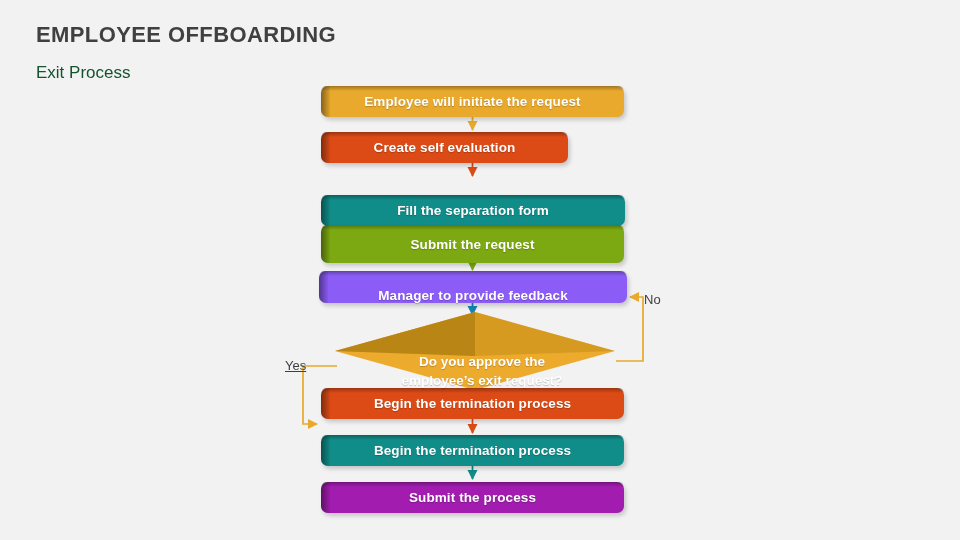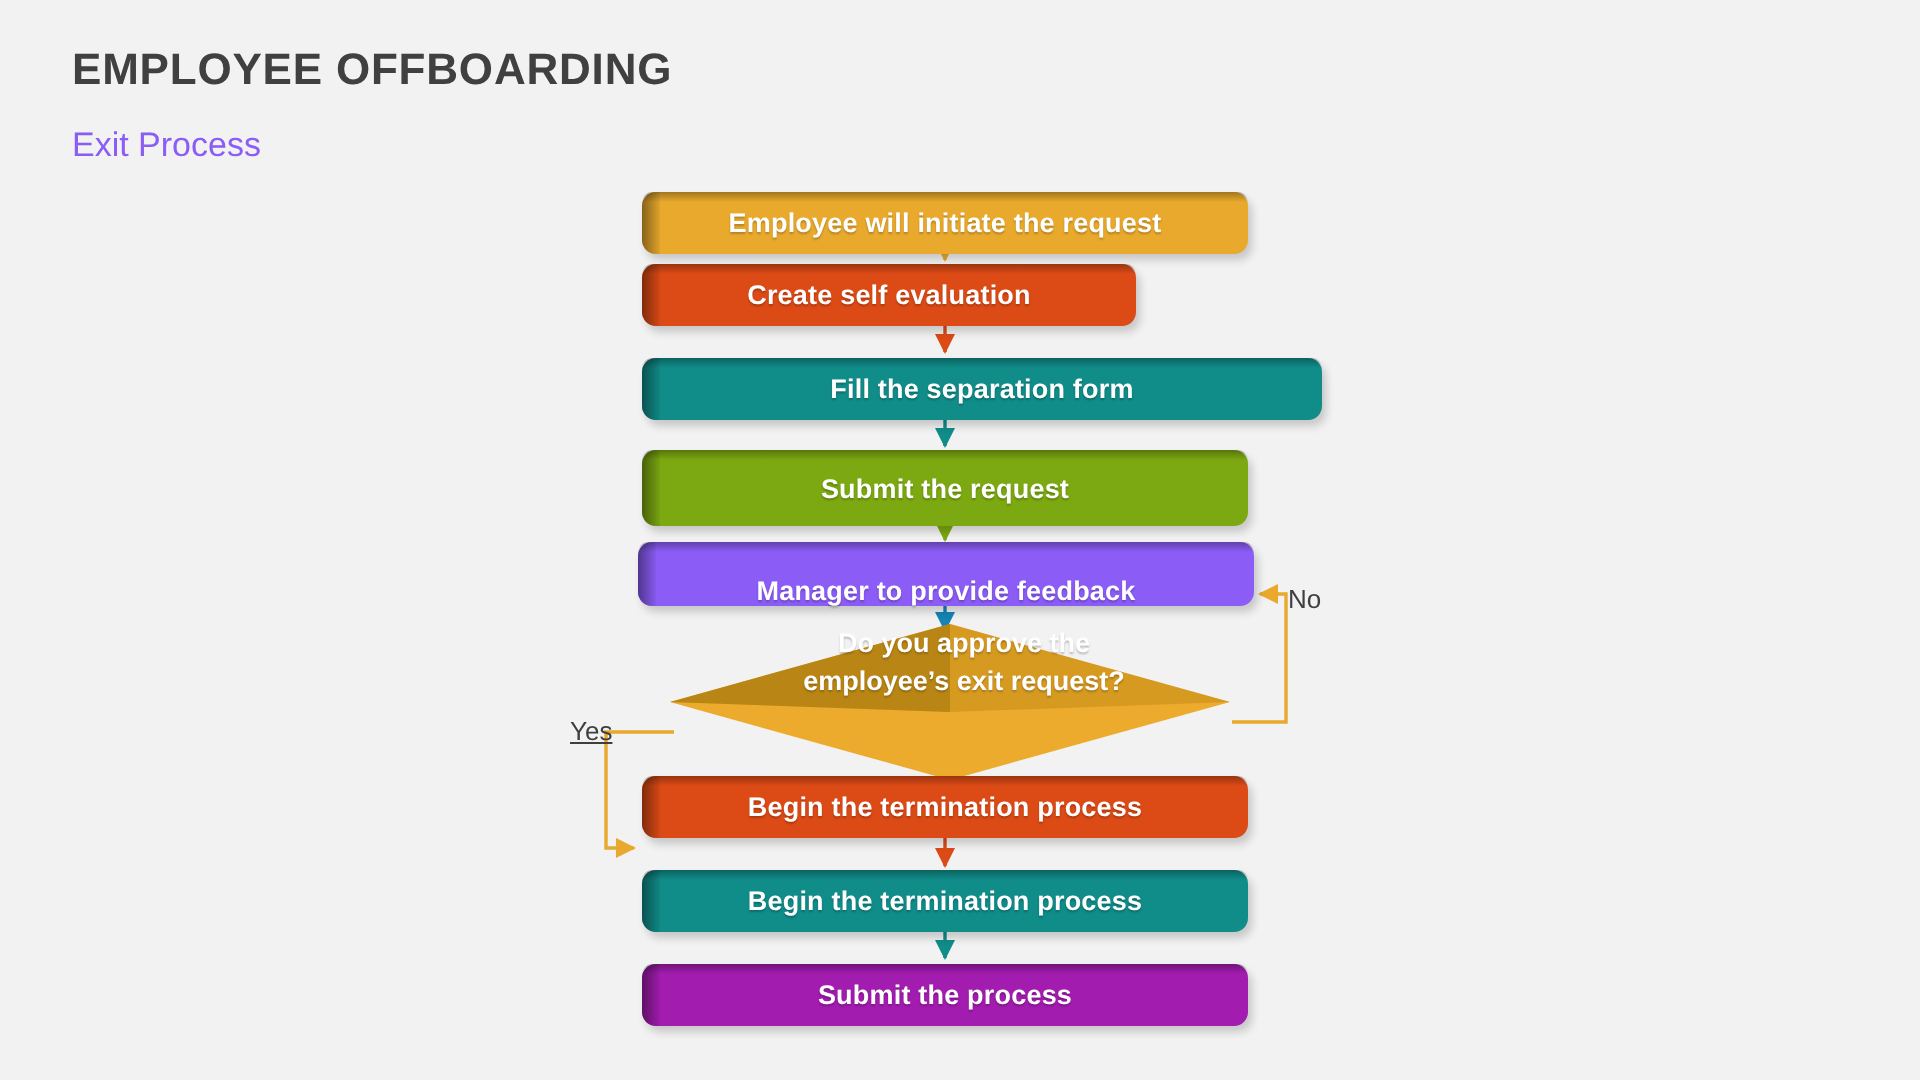--- a/index.html
+++ b/index.html
@@ -32,21 +32,21 @@
   #page-title {
     font-size: 22px;
     font-weight: bold;
     color: #404040;
     letter-spacing: 0.4px;
     line-height: 38px;
     white-space: nowrap;
   }
   #page-subtitle {
     font-size: 17px;
-    color: #8b5cf6;
+    color: #14532d;
     line-height: 24px;
     margin-top: 7px;
     white-space: nowrap;
   }
 
   
   #flow {
     position: absolute;
     left: 0; top: 0;
     width: 960px;
@@ -110,21 +110,21 @@
   #decision svg {
     position: absolute;
     left: 0; top: 0;
   }
   #decision-label {
     position: absolute;
     left: 0; top: 0;
     width: 280px;
     height: 78px;
     display: flex;
-    align-items: flex-start;
+    align-items: flex-end;
     justify-content: center;
     color: #ffffff;
     font-size: 13.5px;
     font-weight: bold;
     text-align: center;
     line-height: 19px;
     text-shadow: 0 1px 1px rgba(0,0,0,0.22);
     z-index: 3;
     padding-left: 14px;
     box-sizing: border-box;
@@ -178,30 +178,30 @@
       <line x1="472.5" y1="302" x2="472.5" y2="315" stroke="#1684b5" stroke-width="1.7" marker-end="url(#ar-blue)"></line>
       <line x1="472.5" y1="419" x2="472.5" y2="433" stroke="#dc4a16" stroke-width="1.7" marker-end="url(#ar-orange)"></line>
       <line x1="472.5" y1="465" x2="472.5" y2="479" stroke="#108c89" stroke-width="1.7" marker-end="url(#ar-teal)"></line>
 
       <path d="M 616,361 L 643,361 L 643,297 L 630,297" fill="none" stroke="#e8a92c" stroke-width="1.7" marker-end="url(#ar-amber)"></path>
 
       <path d="M 337,366 L 303,366 L 303,424 L 317,424" fill="none" stroke="#e8a92c" stroke-width="1.7" marker-end="url(#ar-amber)"></path>
     </svg>
 
     <div class="node" style="left:321px; top:86px; width:303px; height:31px; background:#e8a92c;
-                box-shadow:2px 3px 4px rgba(0,0,0,0.18);margin-top:10px;">
+                box-shadow:2px 3px 4px rgba(0,0,0,0.18);">
       <span class="node-label">Employee will initiate the request</span>
     </div>
 
     <div class="node" style="left:321px; top:132px; width:247px; height:31px; background:#dc4a16;
                 box-shadow:2px 3px 4px rgba(0,0,0,0.18);">
       <span class="node-label">Create self evaluation</span>
     </div>
 
-    <div class="node" style="left:321px; top:179px; width:340px; height:31px; background:#108c89;
+    <div class="node" style="left:321px; top:195px; width:304px; height:31px; background:#108c89;
                 box-shadow:2px 3px 4px rgba(0,0,0,0.18);">
       <span class="node-label">Fill the separation form</span>
     </div>
 
     <div class="node" style="left:321px; top:225px; width:303px; height:38px; background:#7ca811;
                 box-shadow:2px 3px 4px rgba(0,0,0,0.18);">
       <span class="node-label">Submit the request</span>
     </div>
 
     <div class="node" style="left:319px; top:271px; width:308px; height:32px; background:#8b5cf6;

